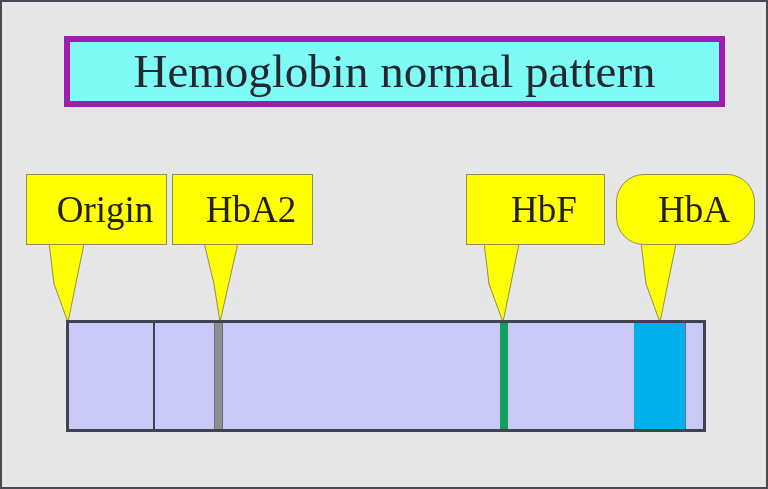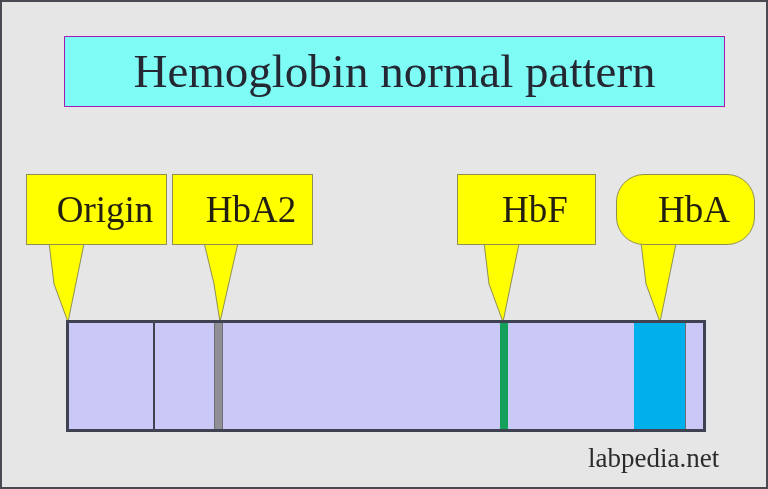--- a/index.html
+++ b/index.html
@@ -19,21 +19,21 @@
   }
 
   
   #title-banner {
     position: absolute;
     left: 62px;
     top: 34px;
     width: 661px;
     height: 71px;
     background: #7ffbf5;
-    border: 1px solid #a21caf;
+    border: 6px solid #a21caf;
     box-sizing: border-box;
     display: flex;
     align-items: center;
     justify-content: center;
   }
   #title-text {
     font-size: 47px;
     line-height: 1;
     color: #232832;
     letter-spacing: 0px;
@@ -68,21 +68,21 @@
   }
 
   
   #callout-origin { left: 24px;  top: 172px; width: 141px; height: 71px; }
   #callout-hba2   { left: 170px; top: 172px; width: 157px; height: 71px; }
   #callout-hbf    { left: 455px; top: 172px; width: 139px; height: 71px; }
   #callout-hba    { left: 614px; top: 172px; width: 139px; height: 71px; }
 
   #callout-origin .callout-box { width: 141px; height: 71px; }
   #callout-hba2   .callout-box { width: 141px; height: 71px; }
-  #callout-hbf    .callout-box { width: 139px; height: 71px; }
+  #callout-hbf    .callout-box { width: 139px; height: 71px; margin-left: 9px; }
   #callout-hba    .callout-box { width: 139px; height: 71px; border-radius: 28px; }
 
   
   #gel-strip {
     position: absolute;
     left: 64px;
     top: 318px;
     width: 640px;
     height: 112px;
     background: #c9c8f6;
@@ -186,15 +186,14 @@
 
   <div id="gel-strip">
     <div id="gel-inner">
       <div id="origin-divider"></div>
       <div class="gel-band" id="band-hba2"></div>
       <div class="gel-band" id="band-hbf"></div>
       <div class="gel-band" id="band-hba"></div>
     </div>
   </div>
 
-  <div id="footer-credit">labpedia.net</div>
 
 </div>
 
 </body></html>

